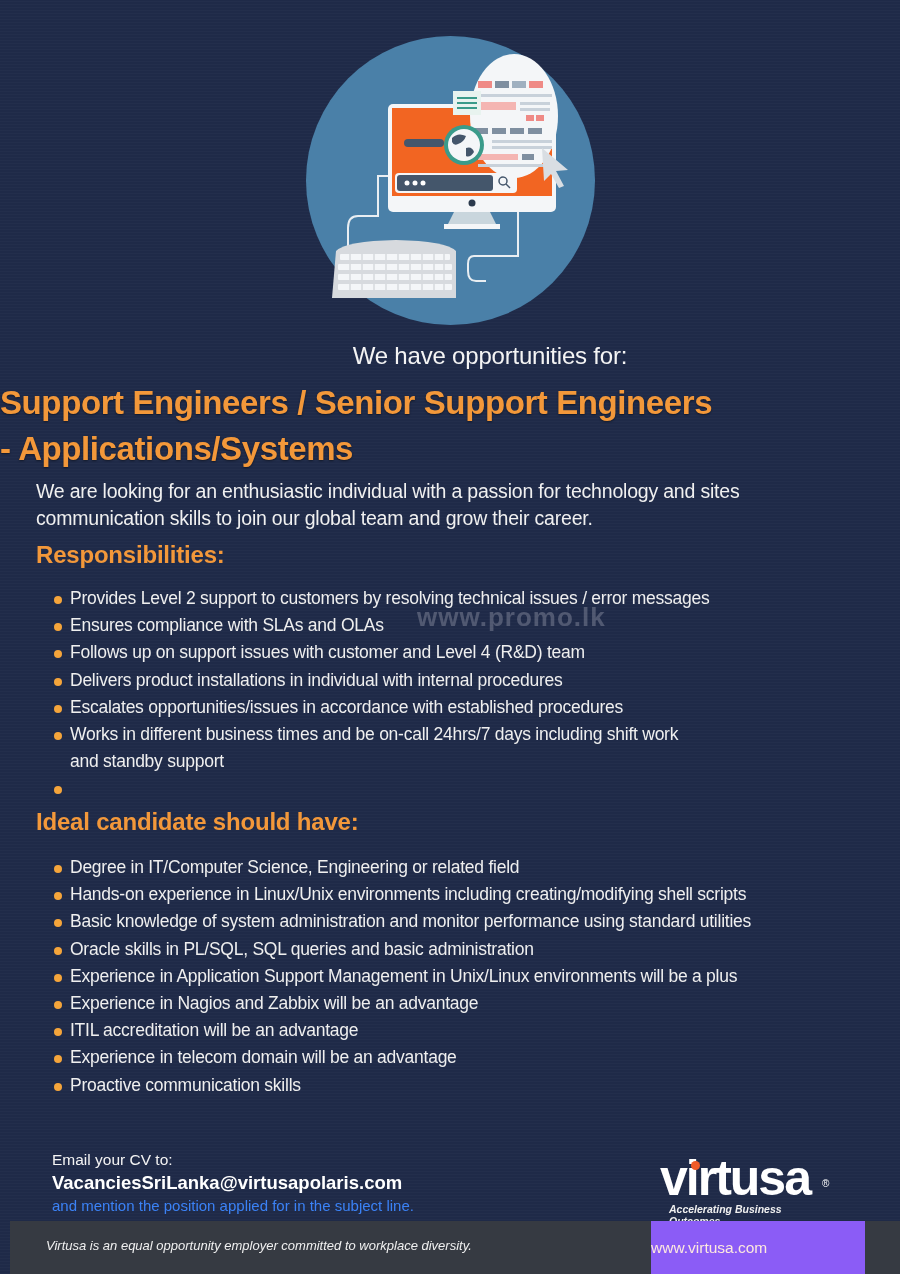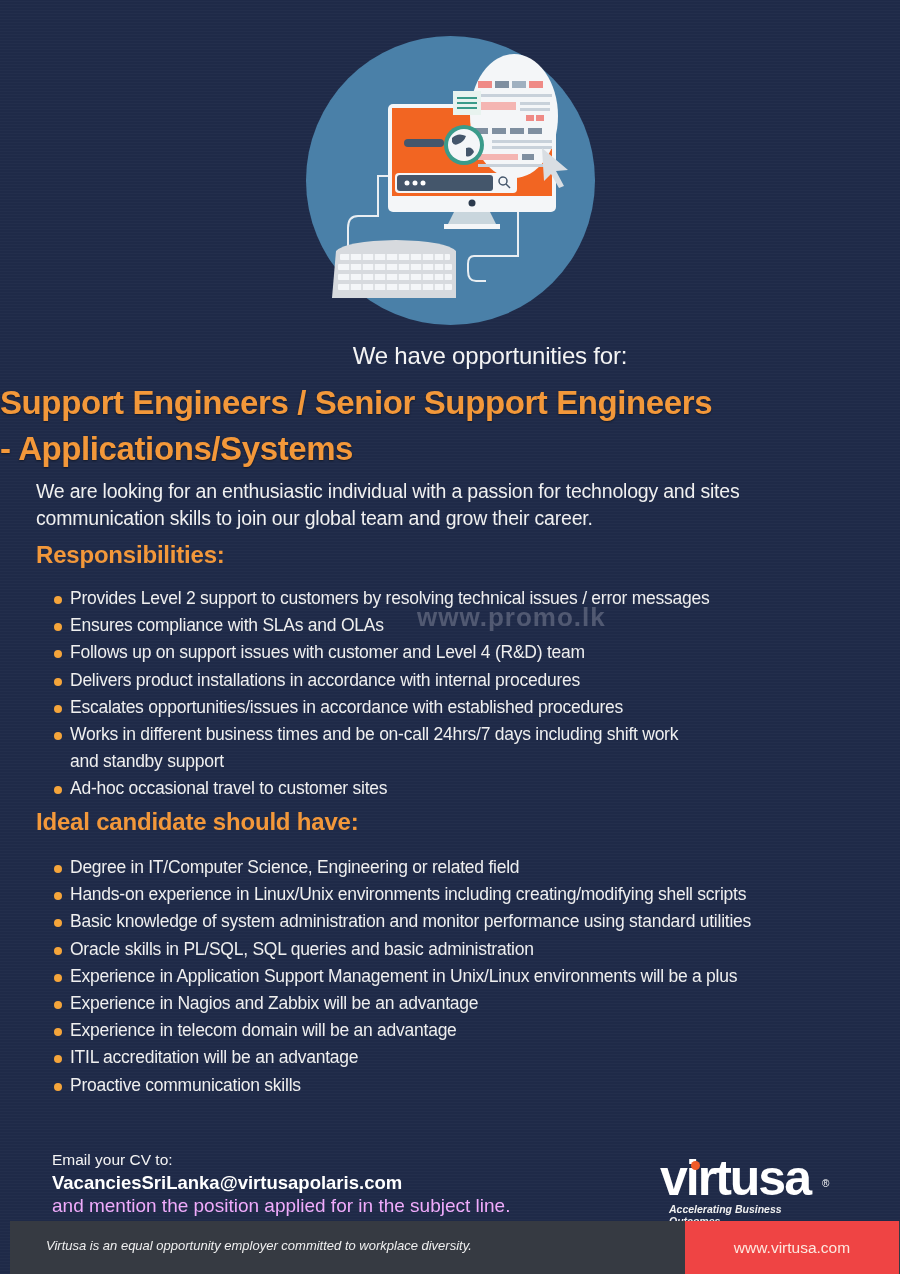--- a/index.html
+++ b/index.html
@@ -39,42 +39,42 @@
     position:absolute; left:2px; top:11px; width:8px; height:8px; border-radius:50%;
     background:#f5a53b;
   }
   .resp-head { top:541px; }
   .resp-list { top:571px; }
   .ideal-head { top:808px; }
   .ideal-list { top:840px; }
   .contact { position:absolute; left:52px; top:1150px; }
   .contact .label { font-size:15.5px; color:#f4f4f4; line-height:20px; }
   .contact .email { font-size:18.5px; font-weight:bold; color:#ffffff; line-height:26px; }
-  .contact .note { font-size:19px; color:#f0abfc; line-height:20px; }
+  .contact .note { font-size:15px; color:#3b82f6; line-height:20px; }
   .logo { position:absolute; left:660px; top:1155px; width:175px; }
   .logo .wordmark {
     font-size:50px; font-weight:bold; color:#ffffff; letter-spacing:-2px; line-height:46px;
     position:relative; font-family:"Liberation Sans", sans-serif;
   }
   .logo .wordmark .reg { font-size:10px; position:absolute; top:6px; left:162px; letter-spacing:0; font-weight:normal; }
   .logo .wordmark .idot {
     position:absolute; left:31px; top:6px; width:9px; height:9px; border-radius:50%; background:#f05a28;
   }
   .logo .tagline { font-size:10.5px; font-style:italic; font-weight:bold; color:#f0f0f0; margin-top:2px; padding-left:9px; }
   .footer {
     position:absolute; left:10px; top:1221px; width:900px; height:53px;
     background:#363a42;
     padding-left:12px;
   }
   .footer .disclaimer {
     position:absolute; left:36px; top:17px; font-size:13px; font-style:italic; color:#f0f0f0;
   }
   .footer .site {
-    position:absolute; left:641px; top:0; width:214px; height:53px; background:#ef4444;
-    color:#fde8df; font-size:15.5px; text-align:center; line-height:53px; text-decoration:none;margin-left:34px;
+    position:absolute; left:641px; top:0; width:214px; height:53px; background:#8b5cf6;
+    color:#fde8df; font-size:15.5px; line-height:53px; text-decoration:none;
   }
   .watermark {
     position:absolute; left:395px; top:602px; font-size:26px; color:rgba(210,210,220,0.28);
     font-weight:bold; letter-spacing:1px; pointer-events:none;margin-left:22px;
   }
 </style>
 </head>
 <body>
 
 <div class="hero">
@@ -164,38 +164,38 @@
 <div class="lead">
   <div>We are looking for an enthusiastic individual with a passion for technology and sites</div>
   <div>communication skills to join our global team and grow their career.</div>
 </div>
 
 <div class="section-head resp-head">Responsibilities:</div>
 <ul class="list resp-list">
   <li><span class="dot"></span><span>Provides Level 2 support to customers  by resolving technical issues / error messages</span></li>
   <li><span class="dot"></span><span>Ensures compliance with SLAs and OLAs</span></li>
   <li><span class="dot"></span><span>Follows up on support issues with customer and Level 4 (R&amp;D) team</span></li>
-  <li><span class="dot"></span><span>Delivers product installations in accordance with internal procedures</span></li>
+  <li><span class="dot"></span><span>Delivers product installations in individual with internal procedures</span></li>
   <li><span class="dot"></span><span>Escalates opportunities/issues in accordance with established procedures</span></li>
   <li><span class="dot"></span><span>Works in different business times and be on-call 24hrs/7 days including shift work</span><br><span>and standby support</span></li>
-  <li><span class="dot"></span><span>Ad-hoc occasional travel to customer sites</span></li>
+  <li><span class="dot"></span></li>
 </ul>
 
 <div class="watermark">www.promo.lk</div>
 
 <div class="section-head ideal-head">Ideal candidate should have:</div>
 <ul class="list ideal-list">
   <li><span class="dot"></span><span>Degree in IT/Computer Science, Engineering or related field</span></li>
   <li><span class="dot"></span><span>Hands-on experience in Linux/Unix environments including creating/modifying shell scripts</span></li>
   <li><span class="dot"></span><span>Basic knowledge of system administration and monitor performance using standard utilities</span></li>
   <li><span class="dot"></span><span>Oracle skills in PL/SQL, SQL queries and basic administration</span></li>
   <li><span class="dot"></span><span>Experience in Application Support Management in Unix/Linux environments will be a plus</span></li>
   <li><span class="dot"></span><span>Experience in Nagios and Zabbix will be an advantage</span></li>
+  <li><span class="dot"></span><span>ITIL accreditation will be an advantage</span></li>
   <li><span class="dot"></span><span>Experience in telecom domain will be an advantage</span></li>
-  <li><span class="dot"></span><span>ITIL accreditation will be an advantage</span></li>
   <li><span class="dot"></span><span>Proactive communication skills</span></li>
 </ul>
 
 <div class="contact">
   <div class="label">Email your CV to:</div>
   <div class="email">VacanciesSriLanka@virtusapolaris.com</div>
   <div class="note">and mention the position applied for in the subject line.</div>
 </div>
 
 <div class="logo">

